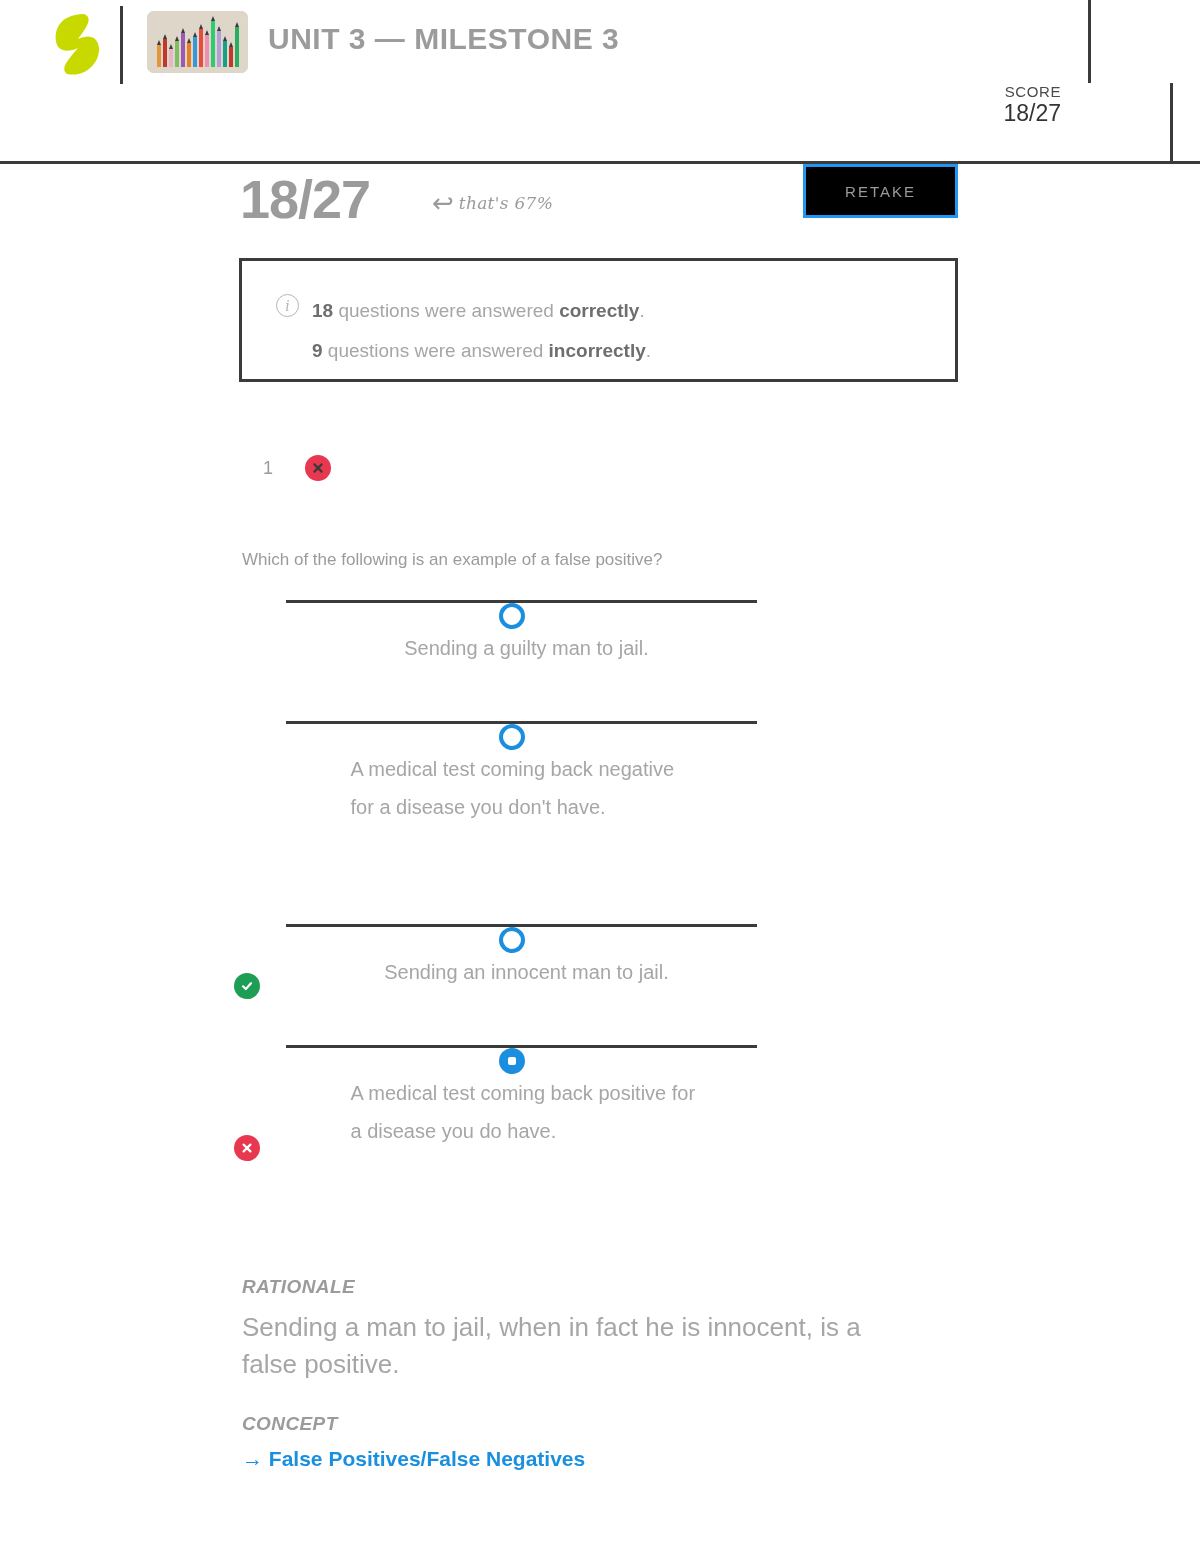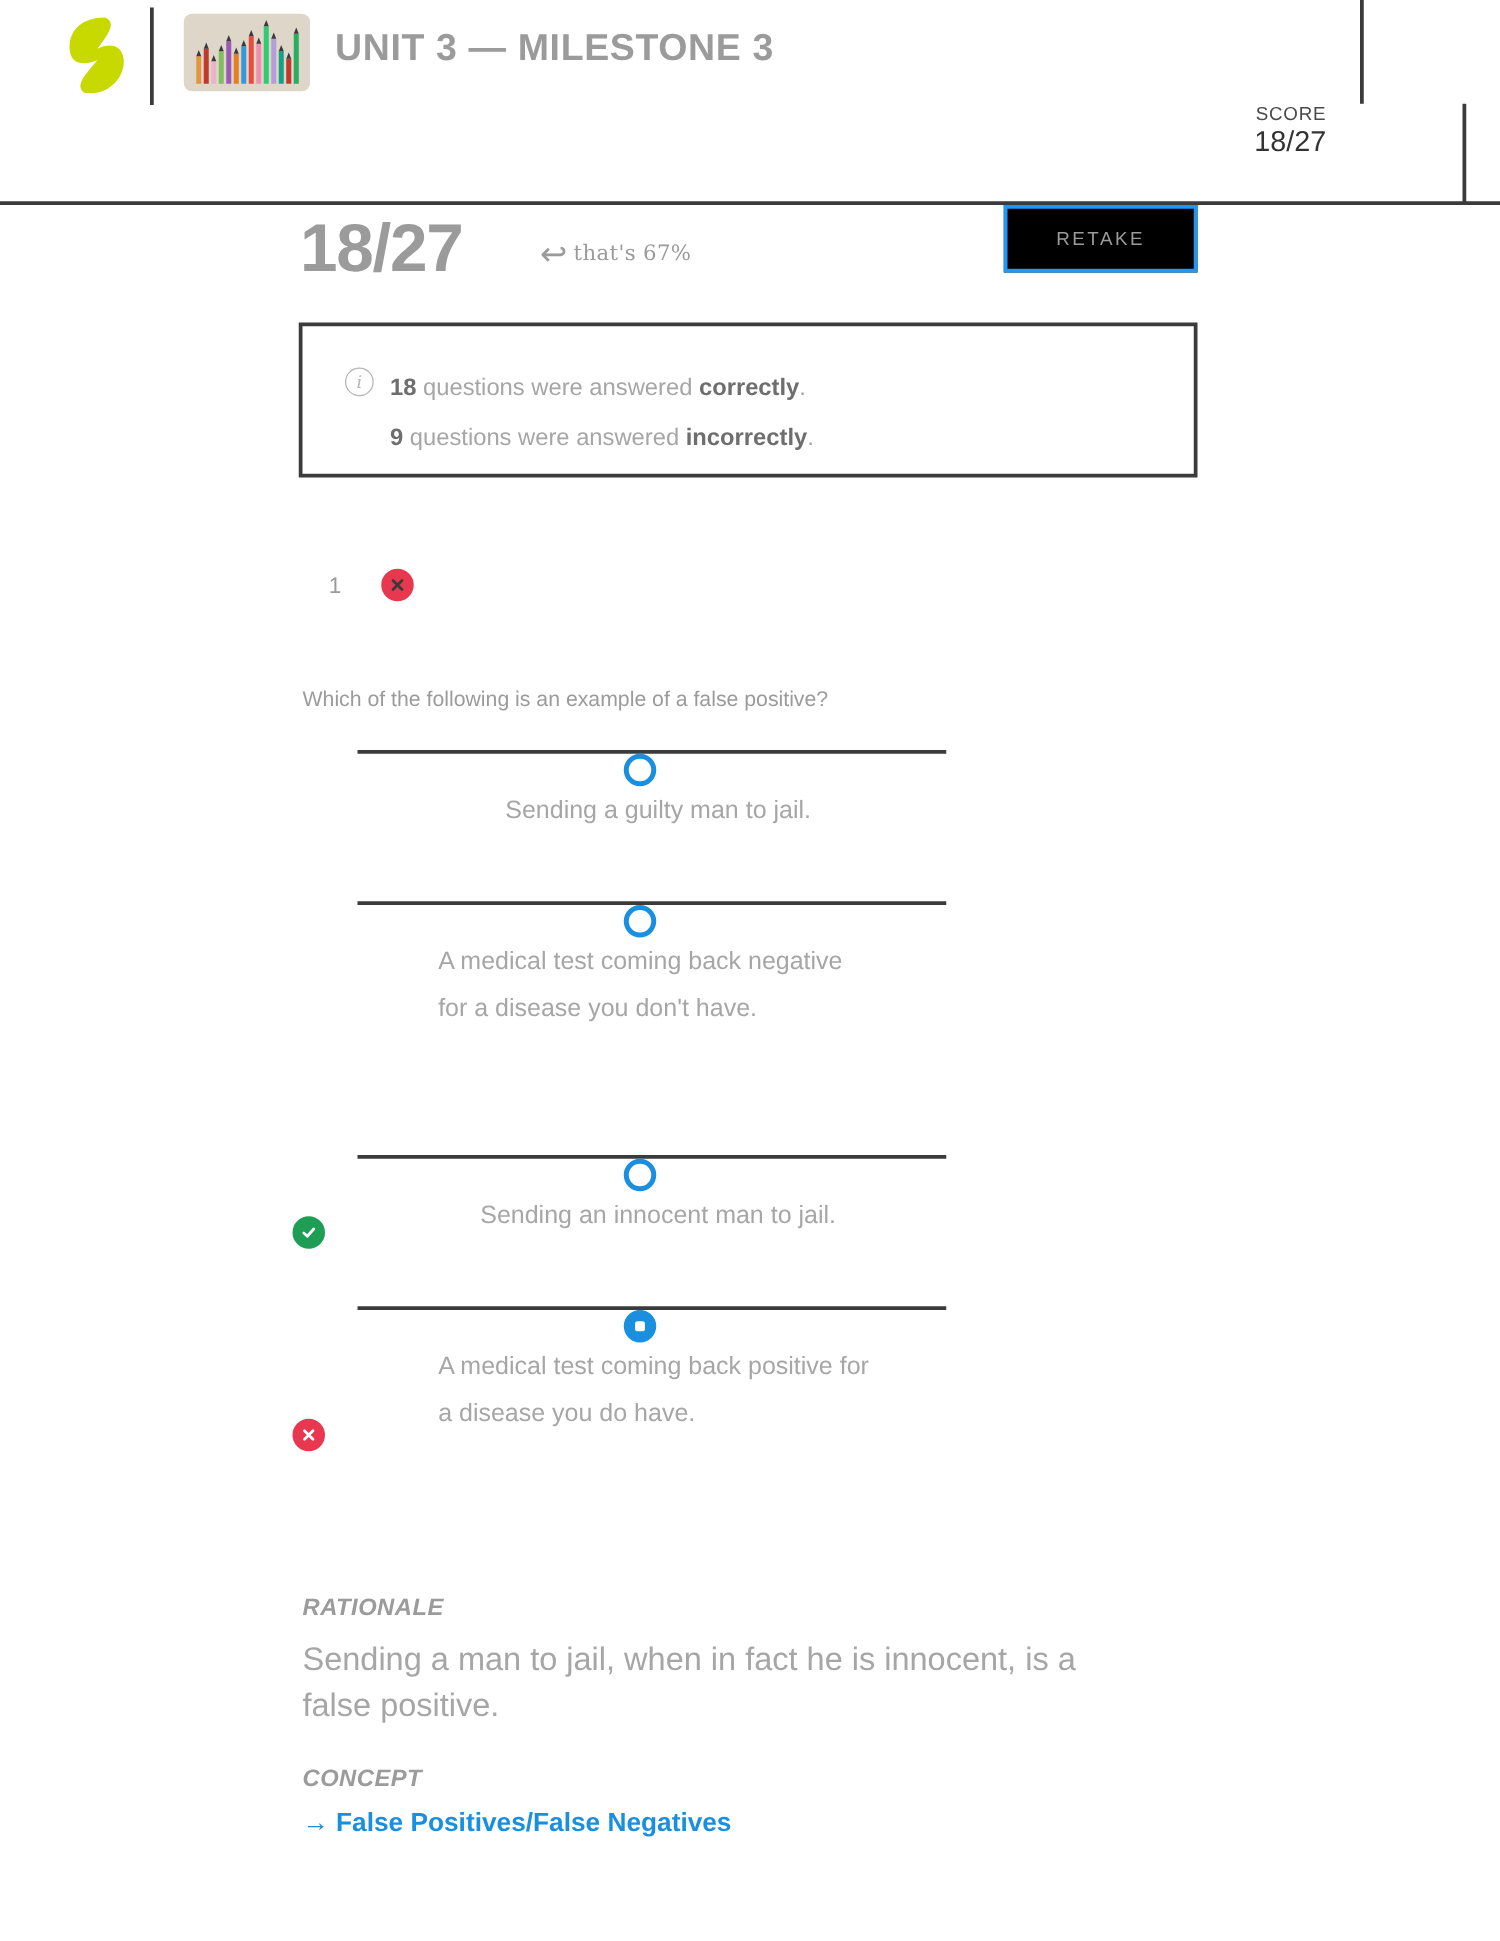--- a/index.html
+++ b/index.html
@@ -74,21 +74,21 @@
     letter-spacing:-1px;
   }
   .annotation{
     position:absolute;left:432px;top:26px;
     display:flex;align-items:center;gap:5px;
     color:#9b9b9b;
   }
   .annotation .arrow{font-size:26px;line-height:1;display:block;}
   .annotation .note{
     font-family:"DejaVu Serif",serif;
-    font-size:17px;
+    font-size:17px;font-style:italic;
     letter-spacing:0.3px;
   }
   .retake-btn{
     position:absolute;left:803px;top:164px;
     width:155px;height:54px;
     border:3px solid #2196f3;
     background:#000000;
     box-sizing:border-box;
     display:flex;align-items:center;justify-content:center;
     font-size:15px;letter-spacing:2px;color:#9b9b9b;

